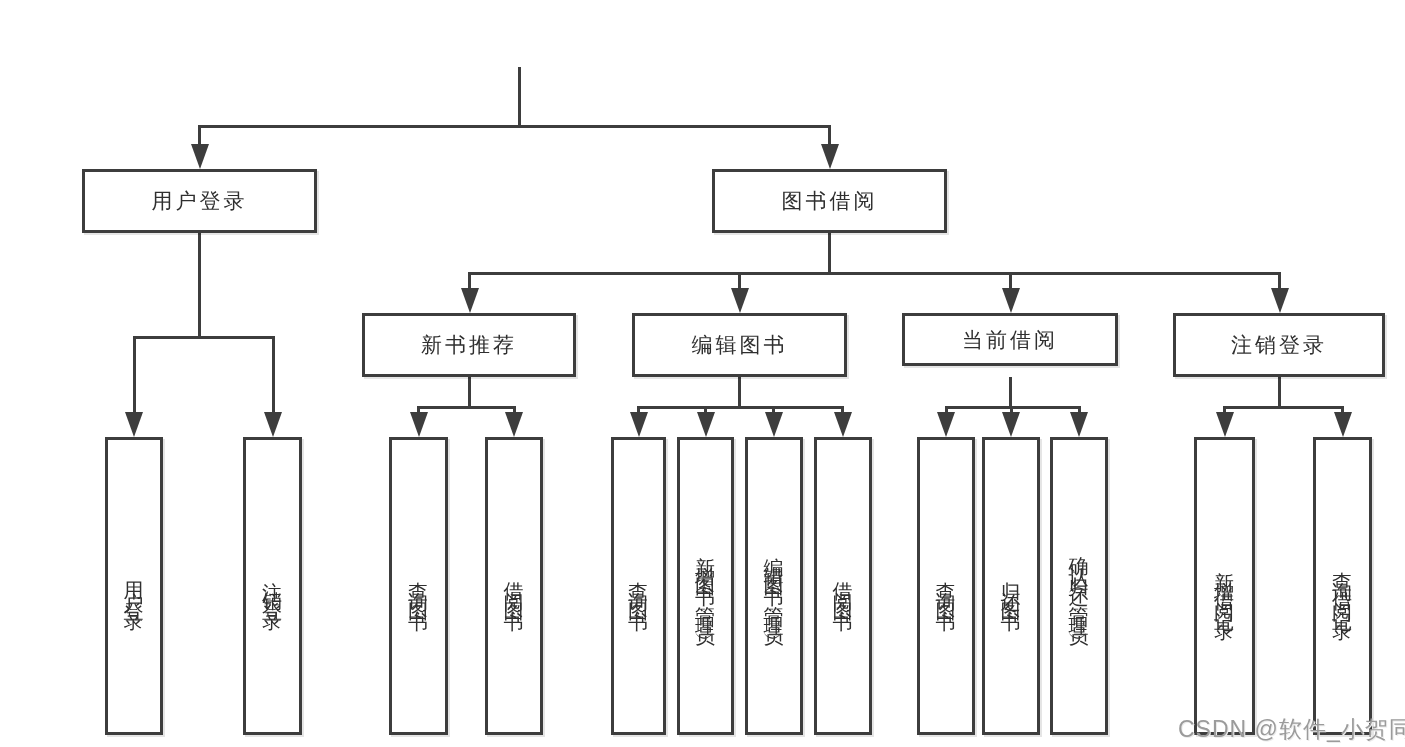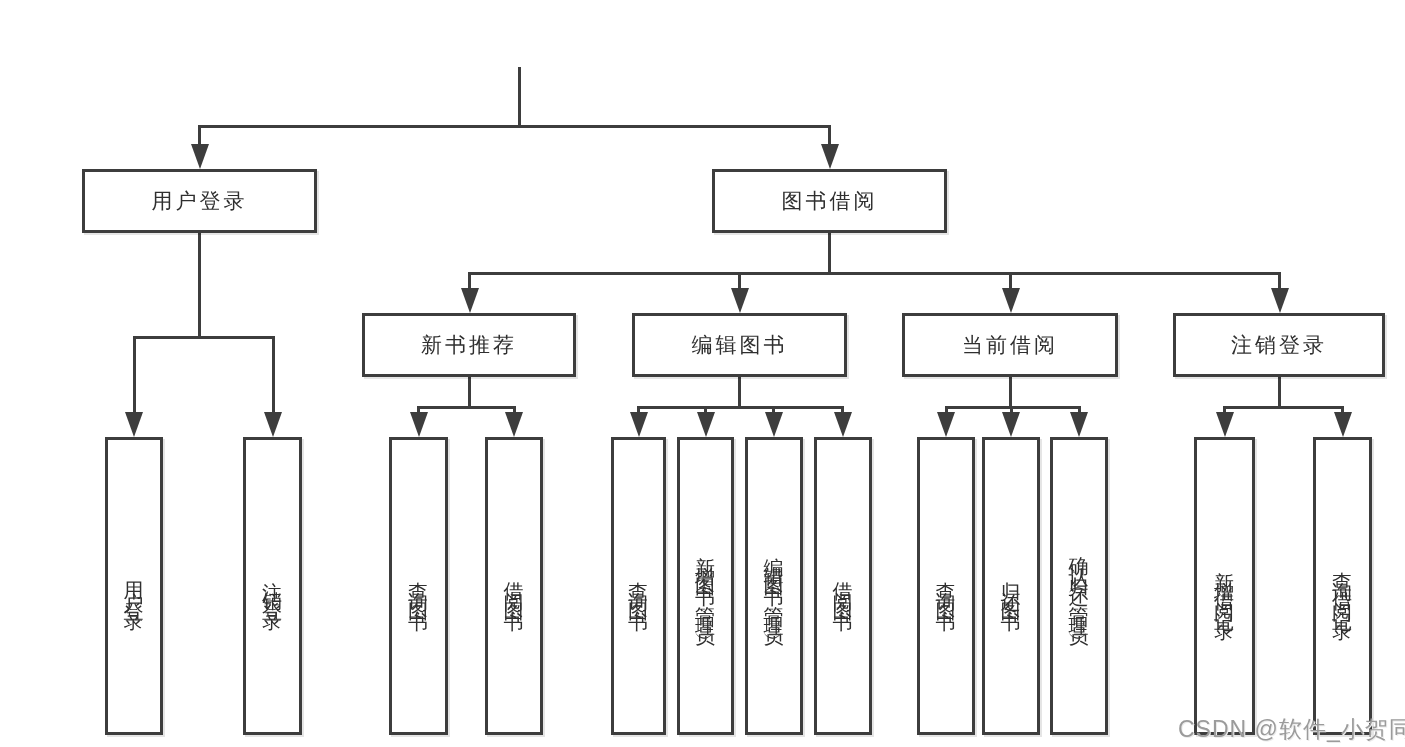--- a/index.html
+++ b/index.html
@@ -79,21 +79,21 @@
     <div class="vl" style="left:1278px;top:272px;height:18px;"></div>
     <div class="tri" style="left:1271px;top:288px;"></div>
   </div>
 
   <div class="node" style="left:362px;top:313px;width:214px;height:64px;">
     <span>新书推荐</span>
   </div>
   <div class="node" style="left:632px;top:313px;width:215px;height:64px;">
     <span>编辑图书</span>
   </div>
-  <div class="node" style="left:902px;top:313px;width:216px;height:64px;">
+  <div class="node" style="left:902px;top:313px;width:216px;height:53px;">
     <span>当前借阅</span>
   </div>
   <div class="node" style="left:1173px;top:313px;width:212px;height:64px;">
     <span>注销登录</span>
   </div>
 
   <div>
     <div class="vl" style="left:468px;top:377px;height:29px;"></div>
     <div class="hl" style="left:417px;top:406px;width:98px;"></div>
     <div class="vl" style="left:417px;top:406px;height:10px;"></div>

